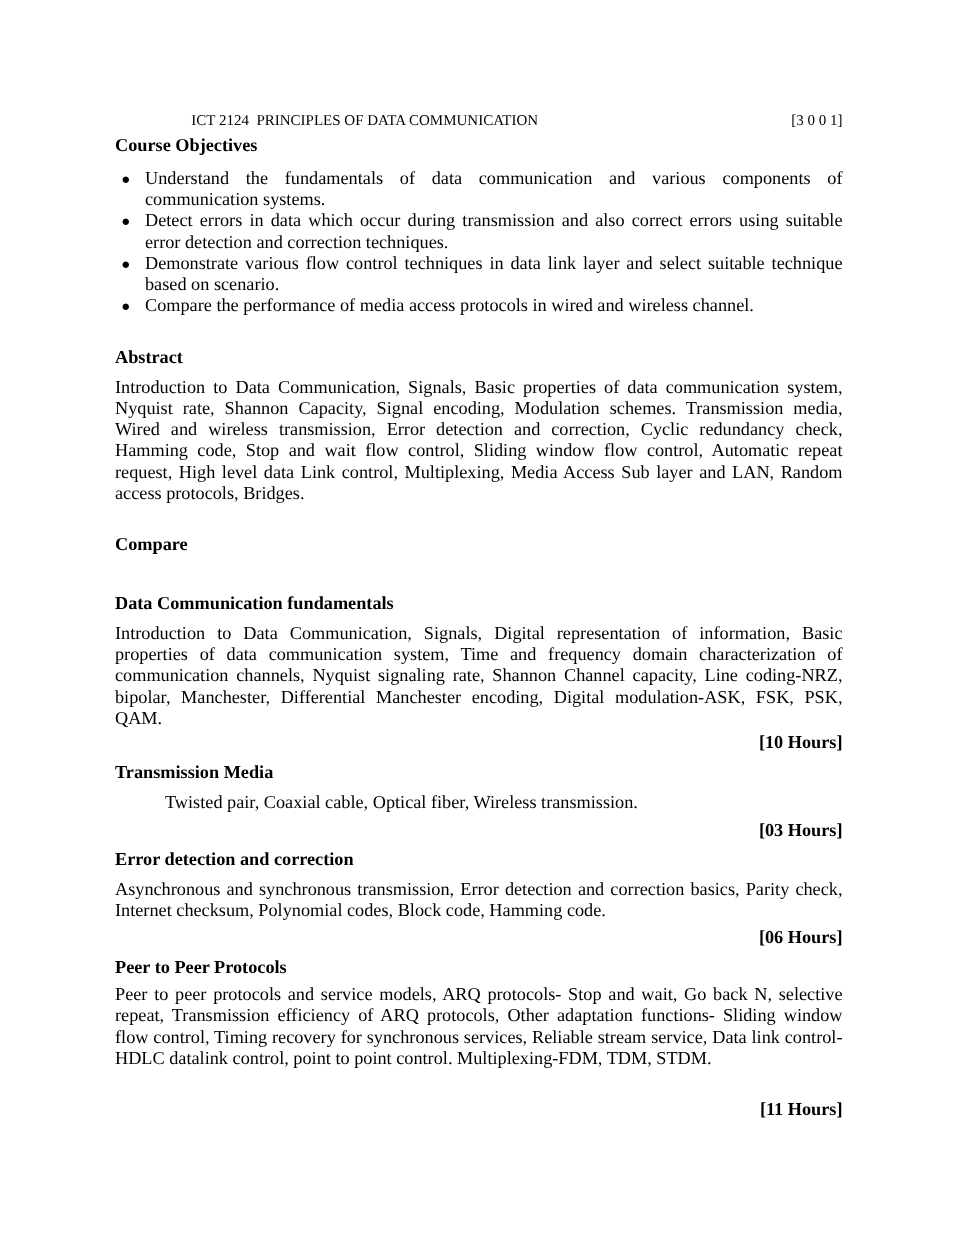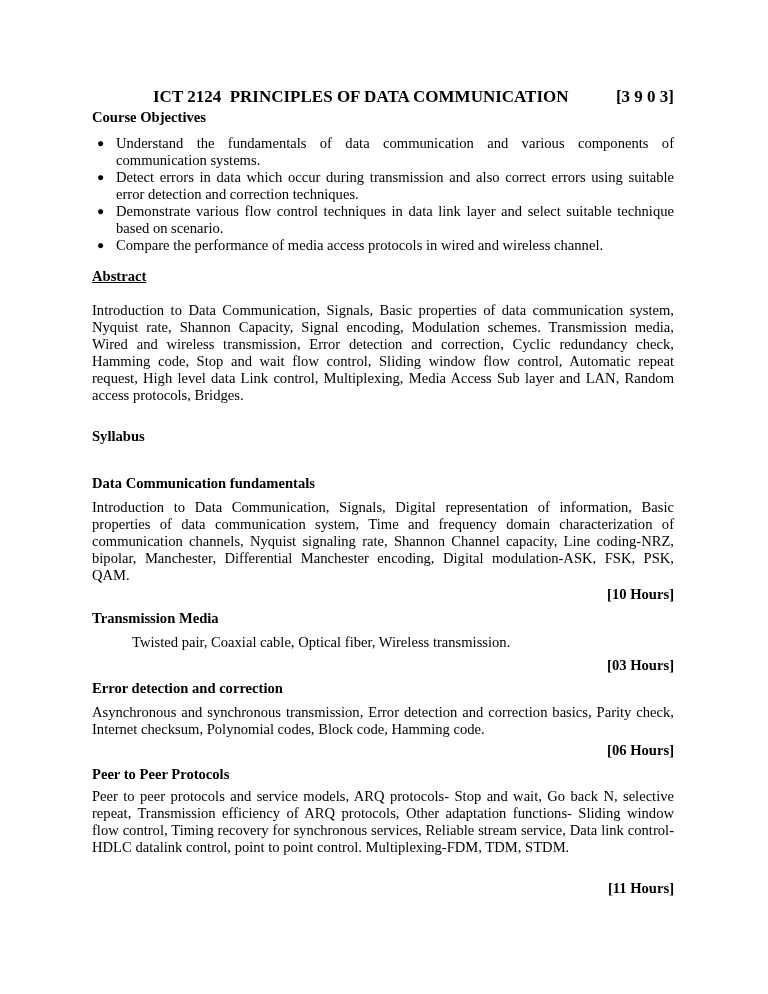--- a/index.html
+++ b/index.html
@@ -4,54 +4,54 @@
 <style>
   html, body { margin: 0; padding: 0; background: #ffffff; }
   body {
     width: 768px; height: 994px; position: relative; overflow: hidden;
     font-family: "Liberation Serif", "DejaVu Serif", serif;
     color: #000; font-size: 14.6px; line-height: 17px;
   }
   .page { position: absolute; left: 92px; top: 0; width: 582px; }
   .title-row {
     position: absolute; top: 88px; left: 0; width: 582px; height: 18px;
-    font-weight: bold; font-size: 17px;
+    font-weight: normal; font-size: 12px;
   }
   .title-row .course { position: absolute; left: 61px; top: 0; }
   .title-row .credits { position: absolute; right: 0; top: 0; }
   .h { font-weight: bold; position: absolute; left: 0; }
   .p { position: absolute; left: 0; width: 582px; text-align: justify; }
   .hours { position: absolute; right: 0; font-weight: bold; }
   ul.obj { position: absolute; top: 135px; left: 0; width: 582px; margin: 0; padding: 0; list-style: none; }
   ul.obj li { position: relative; padding-left: 24px; text-align: justify; margin-bottom: 0; }
   ul.obj li .bullet { position: absolute; left: 5px; top: 0; font-size: 12px; }
 </style>
 </head>
 <body>
 
 <div class="page">
 
   <div class="title-row">
     <span class="course" style="white-space:pre;">ICT 2124  PRINCIPLES OF DATA COMMUNICATION</span>
-    <span class="credits">[3 9 0 3]</span>
+    <span class="credits">[3 0 0 1]</span>
   </div>
 
   <div class="h" style="top:109px;">Course Objectives</div>
 
   <ul class="obj">
     <li><span class="bullet">●</span><span>Understand the fundamentals of data communication and various components of communication systems.</span></li>
     <li><span class="bullet">●</span><span>Detect errors in data which occur during transmission and also correct errors using suitable error detection and correction techniques.</span></li>
     <li><span class="bullet">●</span><span>Demonstrate various flow control techniques in data link layer and select suitable technique based on scenario.</span></li>
     <li><span class="bullet">●</span><span>Compare the performance of media access protocols in wired and wireless channel.</span></li>
   </ul>
 
-  <div class="h" style="top:268px;text-decoration:underline;">Abstract</div>
+  <div class="h" style="top:278px;">Abstract</div>
   <div class="p" style="top:302px;">Introduction to Data Communication, Signals, Basic properties of data communication system, Nyquist rate, Shannon Capacity, Signal encoding, Modulation schemes. Transmission media, Wired and wireless transmission, Error detection and correction, Cyclic redundancy check, Hamming code, Stop and wait flow control, Sliding window flow control, Automatic repeat request, High level data Link control, Multiplexing, Media Access Sub layer and LAN, Random access protocols, Bridges.</div>
 
-  <div class="h" style="top:428px;">Syllabus</div>
+  <div class="h" style="top:428px;">Compare</div>
 
   <div class="h" style="top:475px;">Data Communication fundamentals</div>
   <div class="p" style="top:499px;">Introduction to Data Communication, Signals, Digital representation of information, Basic properties of data communication system, Time and frequency domain characterization of communication channels, Nyquist signaling rate, Shannon Channel capacity, Line coding-NRZ, bipolar, Manchester, Differential Manchester encoding, Digital modulation-ASK, FSK, PSK, QAM.</div>
   <div class="hours" style="top:586px;">[10 Hours]</div>
 
   <div class="h" style="top:610px;">Transmission Media</div>
   <div class="p" style="top:634px;margin-left:40px;">Twisted pair, Coaxial cable, Optical fiber, Wireless transmission.</div>
   <div class="hours" style="top:657px;">[03 Hours]</div>
 
   <div class="h" style="top:680px;">Error detection and correction</div>

